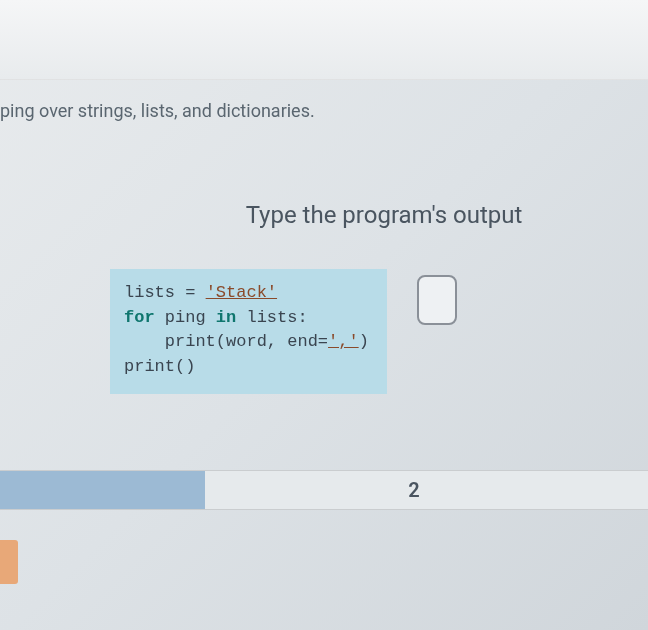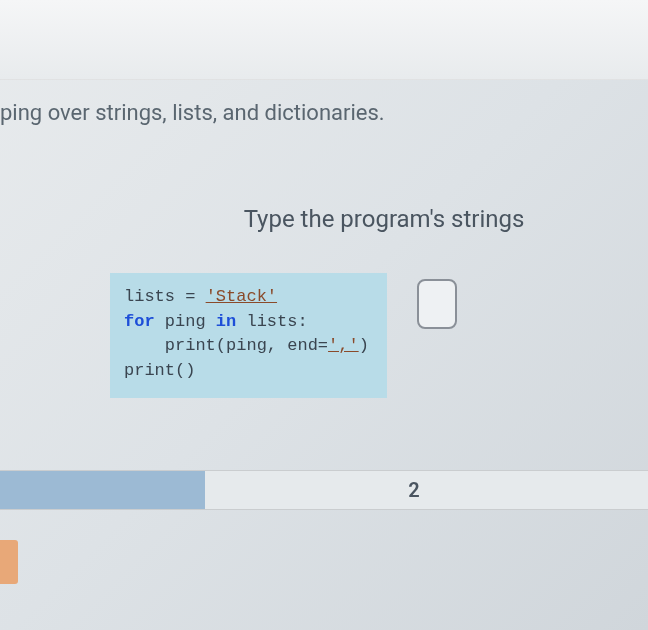--- a/index.html
+++ b/index.html
@@ -16,21 +16,21 @@
       overflow: hidden;
     }
     .top-section {
       width: 100%;
       height: 80px;
       background: linear-gradient(to bottom, #f5f6f7 0%, #e8ebed 100%);
       border-bottom: 1px solid rgba(0,0,0,0.08);
     }
     .instruction-text {
       padding: 20px 0 0 0;
-      font-size: 22px;
+      font-size: 18px;
       color: #5a6670;
       font-weight: 400;
     }
     .mid-section {
       padding-top: 80px;
     }
     .prompt-heading {
       text-align: center;
       font-size: 24px;
       color: #4a5560;
@@ -48,21 +48,21 @@
       background: #b8dce8;
       padding: 12px 18px 14px 14px;
       font-family: "Courier New", Courier, monospace;
       font-size: 17px;
       line-height: 1.45;
       color: #3a4550;
       white-space: pre;
       min-width: 265px;
     }
     .code-block .kw {
-      color: #1d4ed8;
+      color: #0f766e;
       font-weight: bold;
     }
     .code-block .str {
       color: #8a4a2a;
       text-decoration: underline;
     }
     .output-box {
       width: 40px;
       height: 50px;
       border: 2px solid #8a9098;
@@ -112,26 +112,26 @@
     }
   </style>
 </head>
 <body>
 
 <div class="top-section"></div>
 
 <div class="instruction-text">ping over strings, lists, and dictionaries.</div>
 
 <div class="mid-section">
-  <div class="prompt-heading">Type the program's strings</div>
+  <div class="prompt-heading">Type the program's output</div>
 
   <div class="code-row">
     <div class="code-block"><span>lists = </span><span class="str">'Stack'</span>
 <span class="kw">for</span><span> ping </span><span class="kw">in</span><span> lists:</span>
-<span>    </span><span>print</span><span>(ping, end=</span><span class="str">','</span><span>)</span>
+<span>    </span><span>print</span><span>(word, end=</span><span class="str">','</span><span>)</span>
 <span>print</span><span>()</span></div>
 
     <div class="output-box"></div>
   </div>
 </div>
 
 <div class="progress-area">
   <div class="progress-bar-bg">
     <div class="progress-bar-fill"></div>
     <div class="progress-label">2</div>

